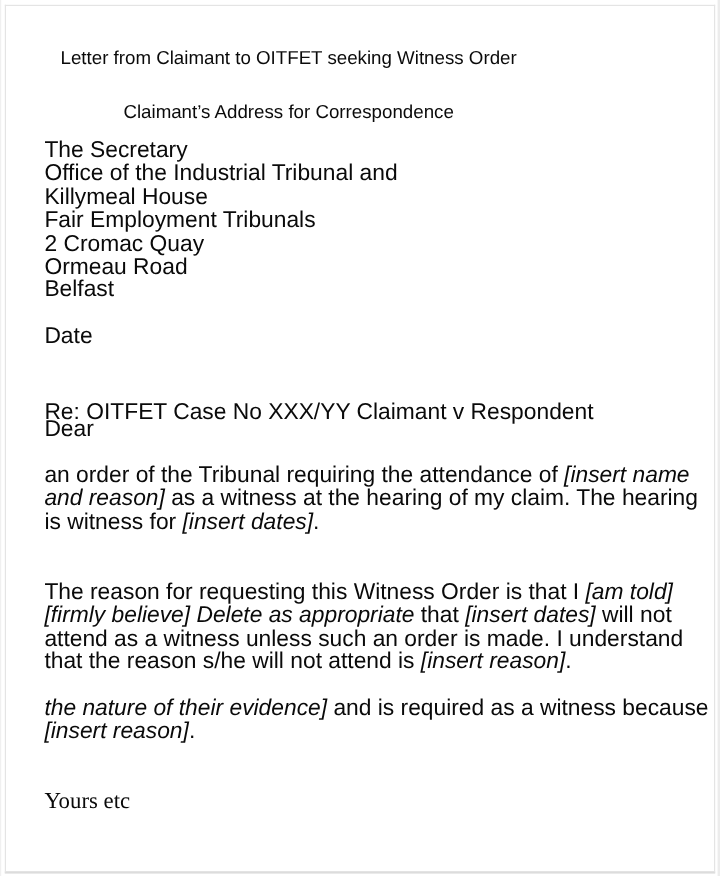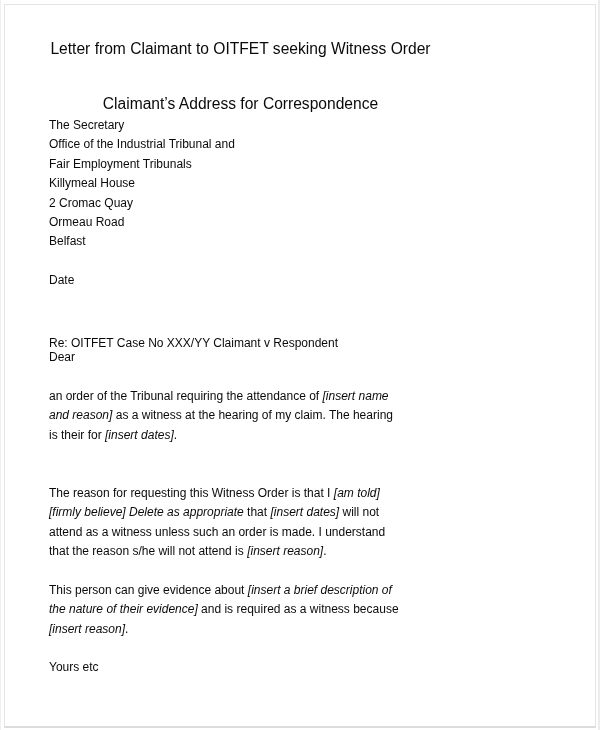--- a/index.html
+++ b/index.html
@@ -16,72 +16,71 @@
     position: absolute; right: 0; top: 0; width: 2px; height: 730px; background: #ececec;
   }
   .frame-outer-left {
     position: absolute; left: 0; top: 0; width: 1px; height: 730px; background: #f0f0f0;
   }
   .heading {
     position: absolute; left: 0; width: 481px; text-align: center;
     font-size: 15.6px; line-height: 18px;
   }
   .block {
-    position: absolute; left: 49px; width: 520px;
-    font-size: 12px; line-height: 19.4px;
+    position: absolute; left: 37px; width: 520px;
+    font-size: 19px; line-height: 19.4px;
   }
   .line { display: block; white-space: nowrap; }
   em { font-style: italic; text-align: center; }
 </style>
 </head>
 <body>
 
 <div class="frame-outer-left"></div>
 <div class="frame"></div>
 <div class="frame-outer-right"></div>
 
 <div class="heading" style="top:40px;">Letter from Claimant to OITFET seeking Witness Order</div>
-<div class="heading" style="top:95px;">Claimant’s Address for Correspondence</div>
+<div class="heading" style="top:85px;">Claimant’s Address for Correspondence</div>
 
 <div class="block" style="top:116px;">
   <span class="line">The Secretary</span>
   <span class="line">Office of the Industrial Tribunal and</span>
+  <span class="line">Killymeal House</span>
   <span class="line">Fair Employment Tribunals</span>
-  <span class="line">Killymeal House</span>
   <span class="line">2 Cromac Quay</span>
   <span class="line">Ormeau Road</span>
   <span class="line">Belfast</span>
 </div>
 
 <div class="block" style="top:271px;">
   <span class="line">Date</span>
 </div>
 
 <div class="block" style="top:310px;margin-top:24px;">
   <span class="line">Re: OITFET Case No XXX/YY Claimant v Respondent</span>
 </div>
 
 <div class="block" style="top:348px;">
   <span class="line">Dear</span>
 </div>
 
 <div class="block" style="top:387px;">
   <span class="line"><span>an order of the Tribunal requiring the attendance of </span><em>[insert name</em></span>
   <span class="line"><em>and reason]</em><span> as a witness at the hearing of my claim.  The hearing</span></span>
-  <span class="line"><span>is their for </span><em>[insert dates]</em><span>.</span></span>
+  <span class="line"><span>is witness for </span><em>[insert dates]</em><span>.</span></span>
 </div>
 
 <div class="block" style="top:484px;">
   <span class="line"><span>The reason for requesting this Witness Order is that I </span><em>[am told]</em></span>
   <span class="line"><em>[firmly believe] Delete as appropriate</em><span> that </span><em>[insert dates]</em><span> will not</span></span>
   <span class="line"><span>attend as a witness unless such an order is made.  I understand</span></span>
   <span class="line"><span>that the reason s/he will not attend is </span><em>[insert reason]</em><span>.</span></span>
 </div>
 
 <div class="block" style="top:581px;">
-  <span class="line"><span>This person can give evidence about </span><em>[insert a brief description of</em></span>
   <span class="line"><em>the nature of their evidence]</em><span> and is required as a witness because</span></span>
   <span class="line"><em>[insert reason]</em><span>.</span></span>
 </div>
 
-<div class="block" style="top:658px;">
+<div class="block" style="top:658px;font-family:Liberation Serif, serif;">
   <span class="line">Yours etc</span>
 </div>
 
 </body></html>

